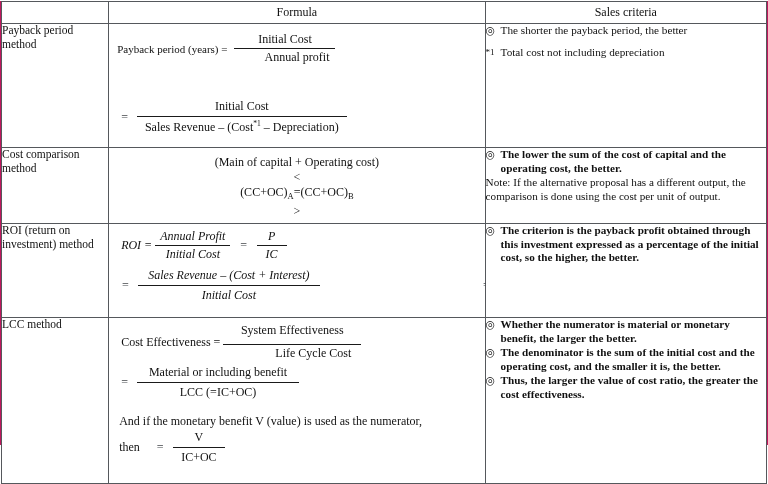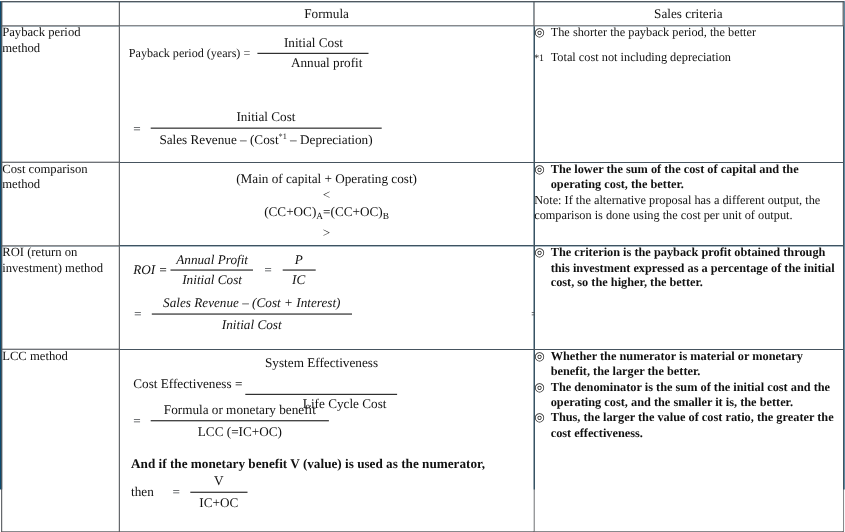--- a/index.html
+++ b/index.html
@@ -12,21 +12,21 @@
     height: 484px;
     font-family: "Liberation Serif", "DejaVu Serif", serif;
     color: #111111;
     overflow: hidden;
   }
 
   .sheet {
     position: relative;
     width: 768px;
     height: 444px;
-    background: #0c4a6e;
+    background: #be185d;
     box-sizing: border-box;
   }
 
   table.matrix {
     border-collapse: collapse;
     width: 766px;
     margin: 1px;
     table-layout: fixed;
   }
   table.matrix td, table.matrix th {
@@ -175,39 +175,38 @@
   .r3-frac4 .num { padding: 0 16px 2px 16px; }
   .r3-frac4 .den { padding: 2px 16px 0 16px; }
 
   
   .r4-line1 {
     position: absolute;
     left: 12px;
     top: 5px;
     white-space: nowrap;
   }
-  .r4-frac1 .num { padding: 0 10px 20px 10px; }
+  .r4-frac1 .num { padding: 0 10px 6px 10px; }
   .r4-frac1 .den { padding: 1px 10px 0 52px; }
 
   .r4-line2 {
     position: absolute;
     left: 6px;
     top: 47px;
     white-space: nowrap;
   }
   .r4-frac2 .num { padding: 0 12px 2px 12px; }
   .r4-frac2 .den { padding: 2px 12px 0 12px; }
 
   .r4-note {
     position: absolute;
     left: 10px;
     top: 96px;
     font-size: 12px;
     white-space: nowrap;
-    font-weight: bold;
   }
   .r4-line3 {
     position: absolute;
     left: 10px;
     top: 112px;
     white-space: nowrap;
   }
   .r4-then {
     display: inline-block;
     vertical-align: middle;
@@ -368,21 +367,21 @@
             <span class="lead">Cost Effectiveness =</span>
             <span class="frac r4-frac1">
               <span class="num">System Effectiveness</span>
               <span class="den">Life Cycle Cost</span>
             </span>
           </div>
 
           <div class="r4-line2">
             <span class="eqsign">=</span>
             <span class="frac r4-frac2">
-              <span class="num">Formula or monetary benefit</span>
+              <span class="num">Material or including benefit</span>
               <span class="den">LCC (=IC+OC)</span>
             </span>
           </div>
 
           <div class="r4-note">And if the monetary benefit V (value) is used as the numerator,</div>
 
           <div class="r4-line3">
             <span class="r4-then">then</span>
             <span class="eqsign">=</span>
             <span class="frac r4-frac3">

